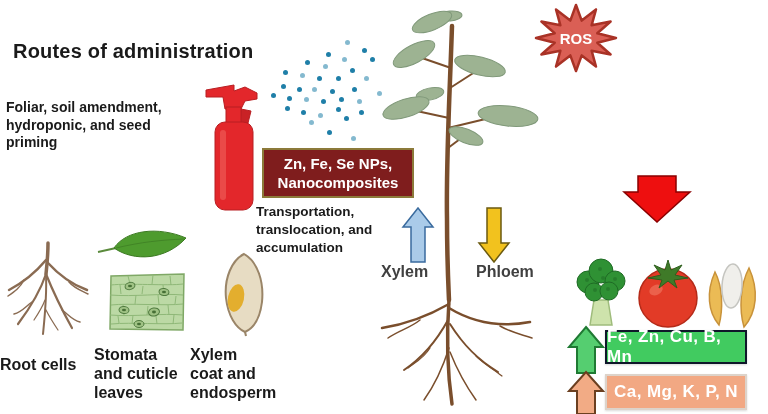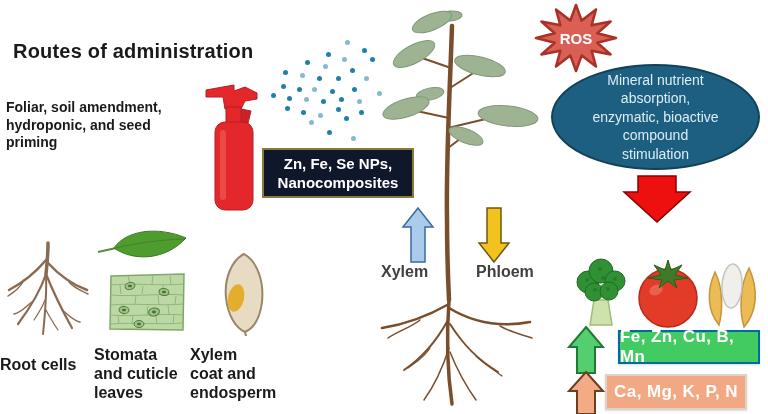--- a/index.html
+++ b/index.html
@@ -25,21 +25,21 @@
   .phloem-label { left:467px; top:263px; width:68px;margin-left:9px; }
 
   .stim-ellipse { left:551px; top:64px; width:209px; height:106px; border-radius:50%;
                   border:2px solid #134256; display:flex; align-items:center; justify-content:center;
                   font-size:14px; color:#dcedf5; line-height:1.32; text-align:center; }
   .agro-label { left:594px; top:221px; width:146px; font-size:15.5px; font-weight:bold; color:#1a1a1a; line-height:1.18; }
 
   .nutri-box { width:142px; display:flex; align-items:center; justify-content:center;
                font-size:17px; font-weight:bold; color:#ffffff; letter-spacing:0.4px;
                box-shadow:0 1px 2px rgba(0,0,0,0.15); }
-  .micro-box { left:618px; top:330px; height:34px; border:2px solid #0369a1; }
+  .micro-box { left:605px; top:330px; height:34px; border:2px solid #0f172a; }
   .macro-box { left:605px; top:374px; height:36px; border:2px solid #ddd3ca; }
 
   .bottom-label { font-size:16px; font-weight:bold; color:#1a1a1a; line-height:1.2; }
   .root-label    { left:0px;   top:355px; width:88px; }
   .stomata-label { left:94px;  top:345px; width:100px; }
   .seed-label    { left:190px; top:345px; width:104px; }
 
   .particle { position:absolute; width:5px; height:5px; border-radius:50%; }
   svg { position:absolute; overflow:visible; }
 </style>
@@ -93,22 +93,25 @@
       <div class="particle" style="left: 301px; top: 110px; background: rgb(31, 127, 168); opacity: 1;"></div>
       <div class="particle" style="left: 318px; top: 113px; background: rgb(31, 127, 168); opacity: 0.55;"></div>
       <div class="particle" style="left: 336px; top: 107px; background: rgb(31, 127, 168); opacity: 1;"></div>
       <div class="particle" style="left: 359px; top: 110px; background: rgb(31, 127, 168); opacity: 1;"></div>
       <div class="particle" style="left: 309px; top: 120px; background: rgb(31, 127, 168); opacity: 0.55;"></div>
       <div class="particle" style="left: 344px; top: 116px; background: rgb(31, 127, 168); opacity: 1;"></div>
       <div class="particle" style="left: 327px; top: 130px; background: rgb(31, 127, 168); opacity: 1;"></div>
       <div class="particle" style="left: 351px; top: 136px; background: rgb(31, 127, 168); opacity: 0.55;"></div>
     </div>
 
-  <div class="abs np-box pre" style="background: #0f172a;">Zn, Fe, Se NPs,
+  <div class="abs np-box pre" style="background: #7f1d1d;">Zn, Fe, Se NPs,
 Nanocomposites</div>
+  <div class="abs transport ctr pre">Transportation,
+translocation, and
+accumulation</div>
 
   <svg class="abs" style="left:380px; top:8px;" width="170" height="400" viewBox="0 0 170 400">
     <g stroke="#7A4E2C" fill="none" stroke-linecap="round">
       <path d="M72,18 C70,80 66,150 67,210 C67,250 68,270 69,292" stroke-width="4.5"></path>
       <path d="M71,60 L42,50" stroke-width="2"></path>
       <path d="M70,80 L98,62" stroke-width="2"></path>
       <path d="M69,110 L32,102" stroke-width="2"></path>
       <path d="M68,120 L118,108" stroke-width="2"></path>
       <path d="M68,140 L84,128" stroke-width="2"></path>
     </g>
@@ -144,25 +147,20 @@
     <polygon points="15,54 0,35 8,35 8,0 22,0 22,35 30,35" stroke="#6B5A10" stroke-width="1.5" fill="#F2C21E"></polygon>
   </svg>
   <div class="abs flow-label ctr xylem-label">Xylem</div>
   <div class="abs flow-label ctr phloem-label">Phloem</div>
 
   <svg class="abs" style="left:534px; top:3px;" width="85" height="70" viewBox="0 0 85 70">
     <polygon points="82,35 63.3,39.7 76.6,51.5 57.6,47.7 62,63.6 47.7,52.4 42,68 36.3,52.4 22,63.6 26.4,47.7 7.4,51.5 20.7,39.7 2,35 20.7,30.3 7.4,18.5 26.4,22.3 22,6.4 36.3,17.6 42,2 47.7,17.6 62,6.4 57.6,22.3 76.6,18.5 63.3,30.3" stroke="#A93226" stroke-width="2.5" stroke-linejoin="round" fill="#DA5F55"></polygon>
     <text x="42" y="41" text-anchor="middle" font-size="15" font-weight="bold" fill="#ffffff">ROS</text>
   </svg>
 
-  <div class="abs stim-ellipse pre" style="background: rgb(29, 95, 128);">Mineral nutrient
-absorption,
-enzymatic, bioactive
-compound
-stimulation</div>
 
   <svg class="abs" style="left:624px; top:176px;" width="66" height="46" viewBox="0 0 66 46">
     <polygon points="14,0 52,0 52,16 66,16 33,46 0,16 14,16" stroke="#8B0000" stroke-width="1.5" fill="#EE0F0F"></polygon>
   </svg>
 
 
   <svg class="abs" style="left:573px; top:256px;" width="56" height="72" viewBox="0 0 56 72">
     <path d="M21,44 L35,44 L39,69 L17,69 Z" fill="#CEE3AC" stroke="#9FBC7C" stroke-width="1.5"></path>
     <g fill="#2F9134" stroke="#1F6B25" stroke-width="1">
       <circle cx="15" cy="26" r="11"></circle>

